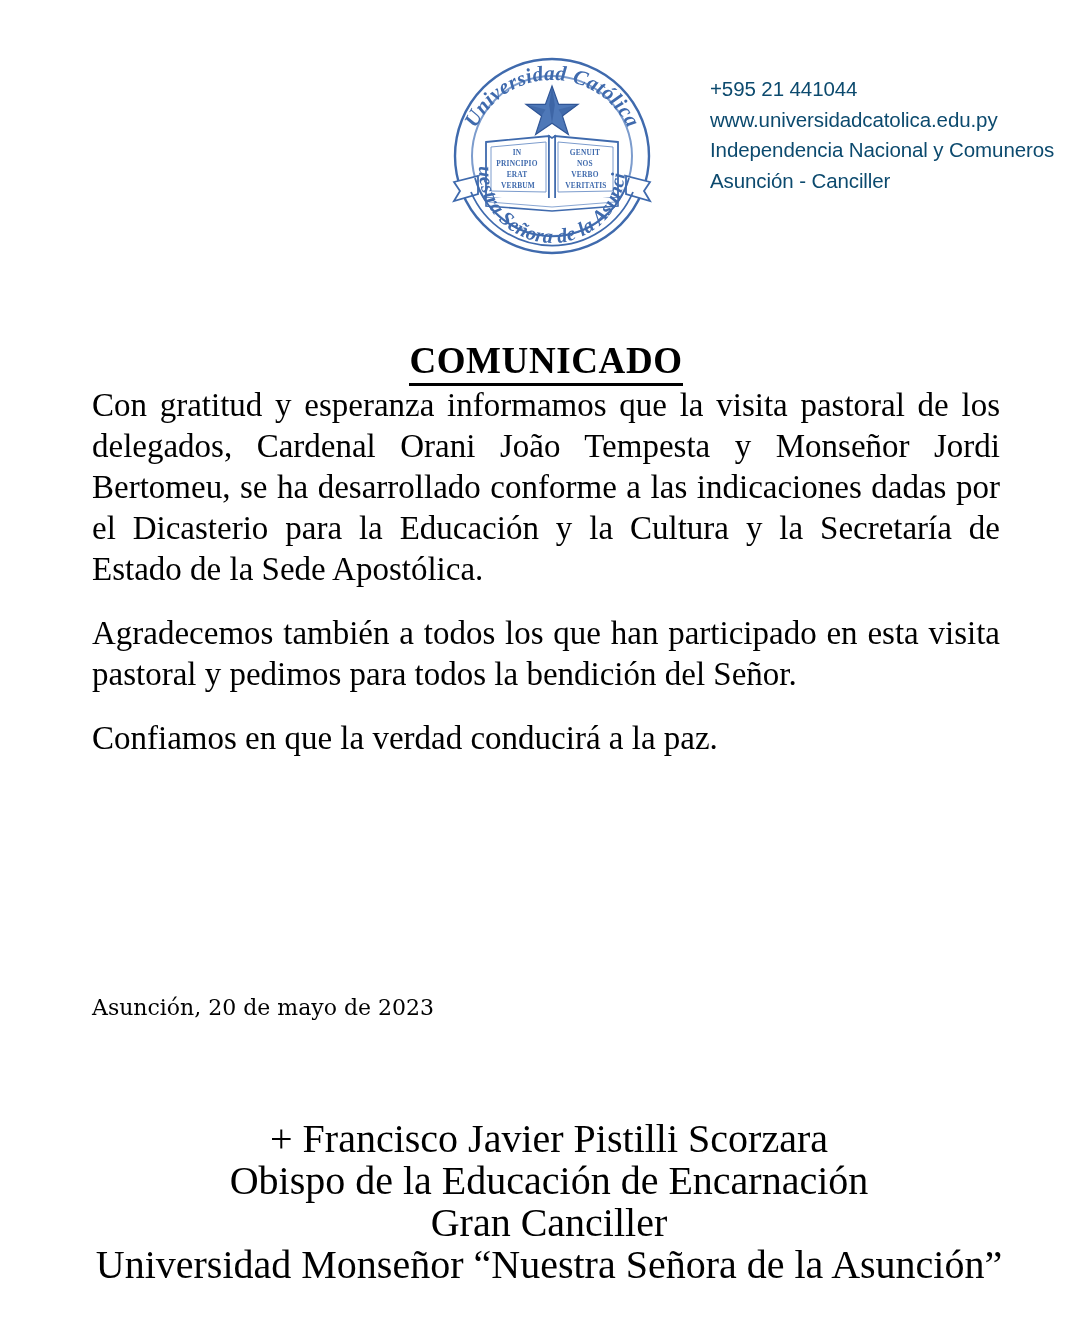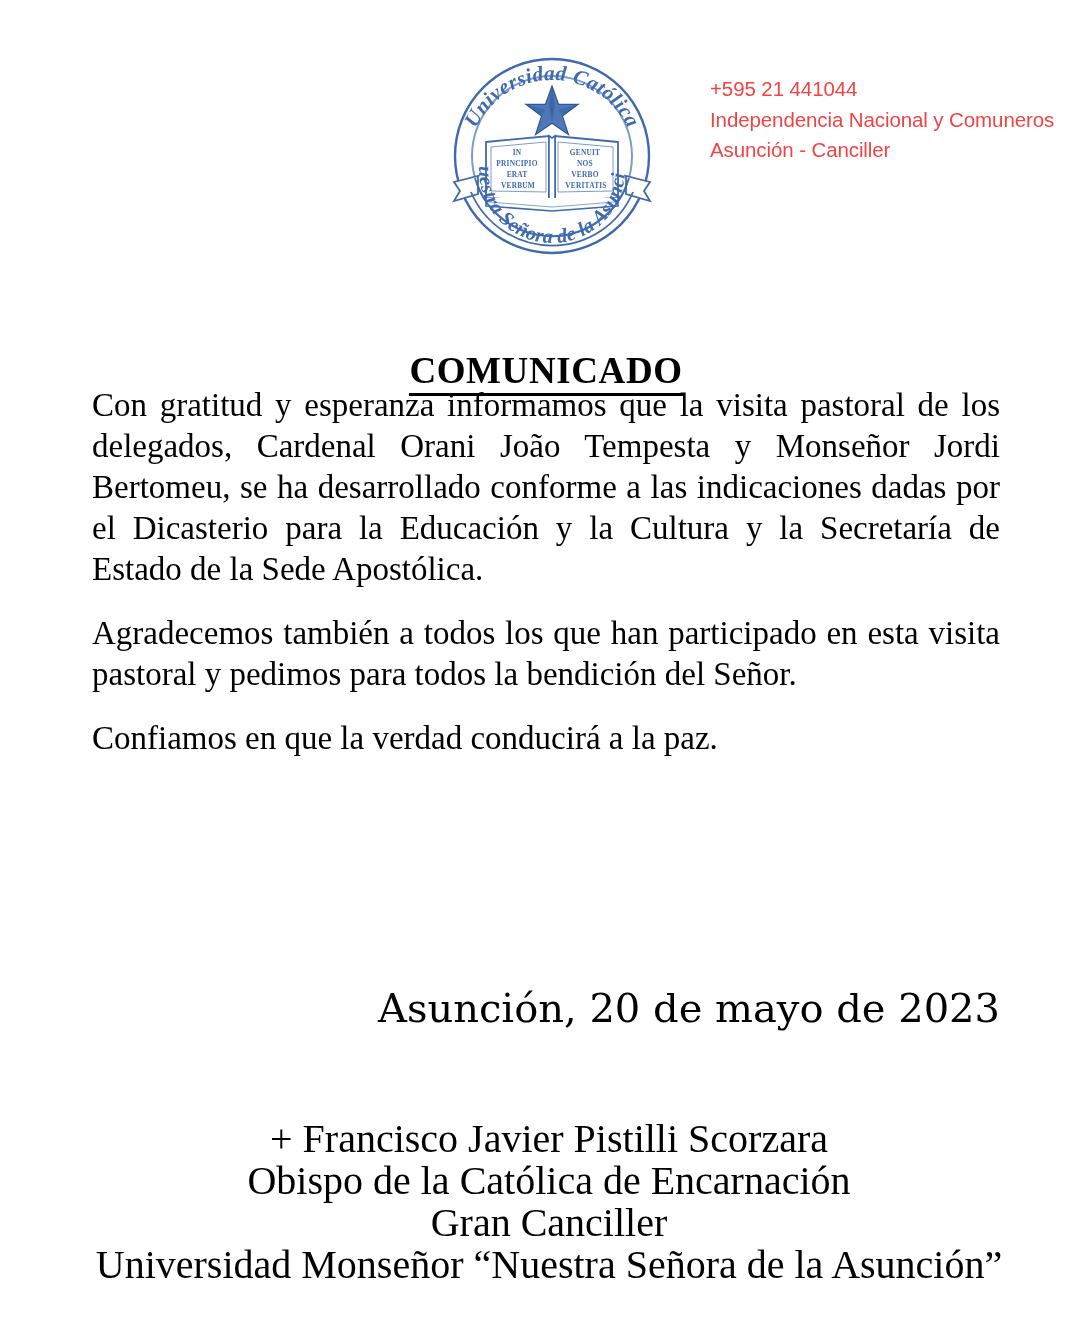--- a/index.html
+++ b/index.html
@@ -43,29 +43,29 @@
   .logo-wrap svg { display: block; width: 208px; height: 212px; }
 
   .contact-block {
     position: absolute;
     left: 710px;
     top: 22px;
     width: 370px;
     font-family: "Liberation Sans", "DejaVu Sans", sans-serif;
     font-size: 20.5px;
     line-height: 30.5px;
-    color: #ef4444;
+    color: #0c4a6e;
     letter-spacing: -0.1px;
   }
   .contact-line { white-space: nowrap; }
 
   
   .doc-title {
     position: absolute;
-    top: 324px;
+    top: 314px;
     left: 0;
     width: 1092px;
     text-align: center;
     font-size: 37px;
     font-weight: bold;
     letter-spacing: 0.6px;
   }
   .doc-title span {
     border-bottom: 3px solid #000;
     padding-bottom: 2px;
@@ -87,22 +87,21 @@
     hyphens: none;
   }
   .para:last-child { margin-bottom: 4px; }
 
   
   .date-line {
     position: absolute;
     top: 987px;
     left: 92px;
     width: 908px;
-    text-align: right;
-    font-size: 40px;
+    font-size: 22px;
     line-height: 42px;
     font-family: "DejaVu Serif", "Liberation Serif", serif;
   }
 
   
   .signature-block {
     position: absolute;
     top: 1118px;
     left: 40px;
     width: 1018px;
@@ -200,37 +199,38 @@
         </g>
 
         <text class="seal-arc-bottom" fill="#3f6aad">
           <textPath href="#arcBottomInner" startOffset="50%" text-anchor="middle" side="left">Nuestra Señora de la Asunción</textPath>
         </text>
       </svg>
     </div>
 
     <div class="contact-block">
       <div class="contact-line">+595 21 441044</div>
+      <div class="contact-line">www.universidadcatolica.edu.py</div>
       <div class="contact-line">Independencia Nacional y Comuneros</div>
       <div class="contact-line">Asunción - Canciller</div>
     </div>
   </div>
 
   <h1 class="doc-title">
     <span>COMUNICADO</span>
   </h1>
 
   <div class="body-copy">
     <p class="para">Con gratitud y esperanza informamos que la visita pastoral de los delegados, Cardenal Orani João Tempesta y Monseñor Jordi Bertomeu, se ha desarrollado conforme a las indicaciones dadas por el Dicasterio para la Educación y la Cultura y la Secretaría de Estado de la Sede Apostólica.</p>
     <p class="para">Agradecemos también a todos los que han participado en esta visita pastoral y pedimos para todos la bendición del Señor.</p>
     <p class="para">Confiamos en que la verdad conducirá a la paz.</p>
   </div>
 
   <div class="date-line">Asunción, 20 de mayo de 2023</div>
 
   <div class="signature-block">
     <div class="sig-line">+ Francisco Javier Pistilli Scorzara</div>
-    <div class="sig-line">Obispo de la Católica de Encarnación</div>
+    <div class="sig-line">Obispo de la Educación de Encarnación</div>
     <div class="sig-line">Gran Canciller</div>
     <div class="sig-line">Universidad Monseñor “Nuestra Señora de la Asunción”</div>
   </div>
 
 </div>
 
 </body></html>

